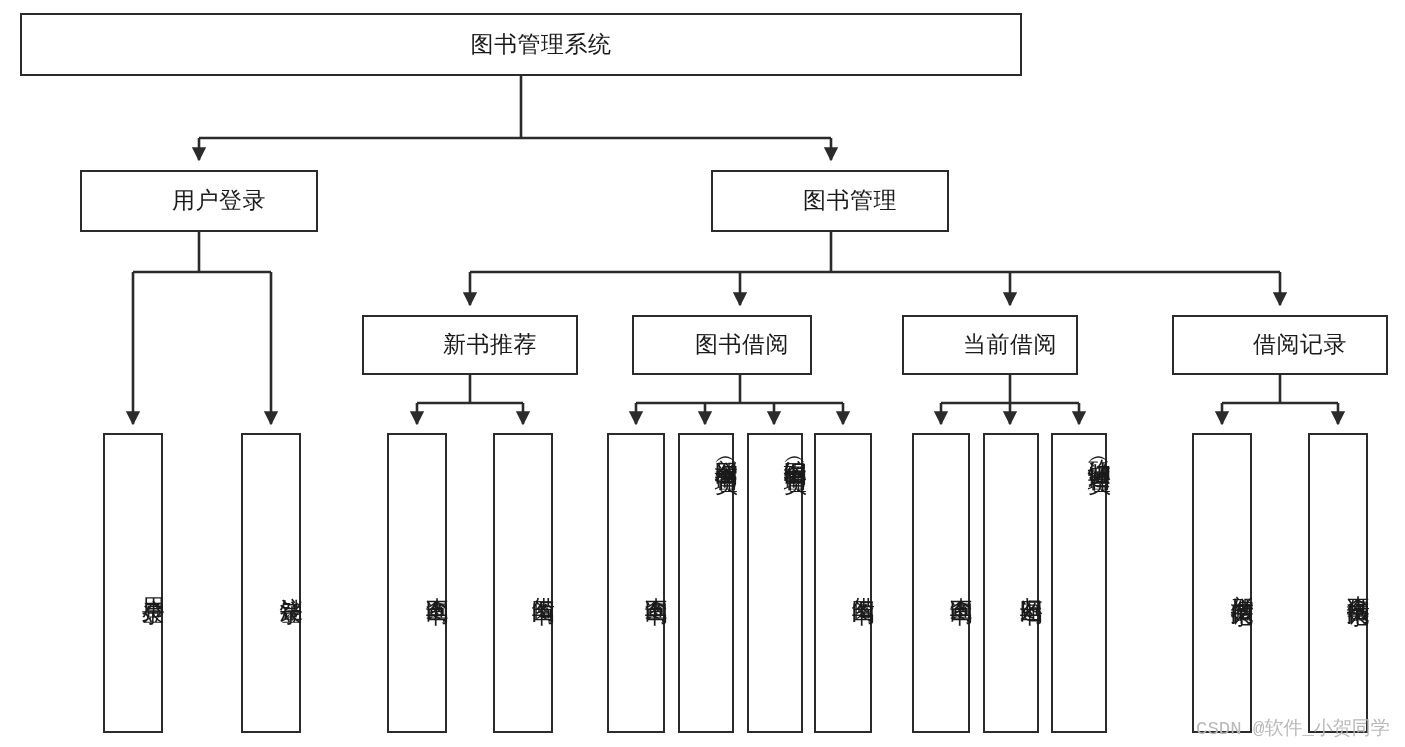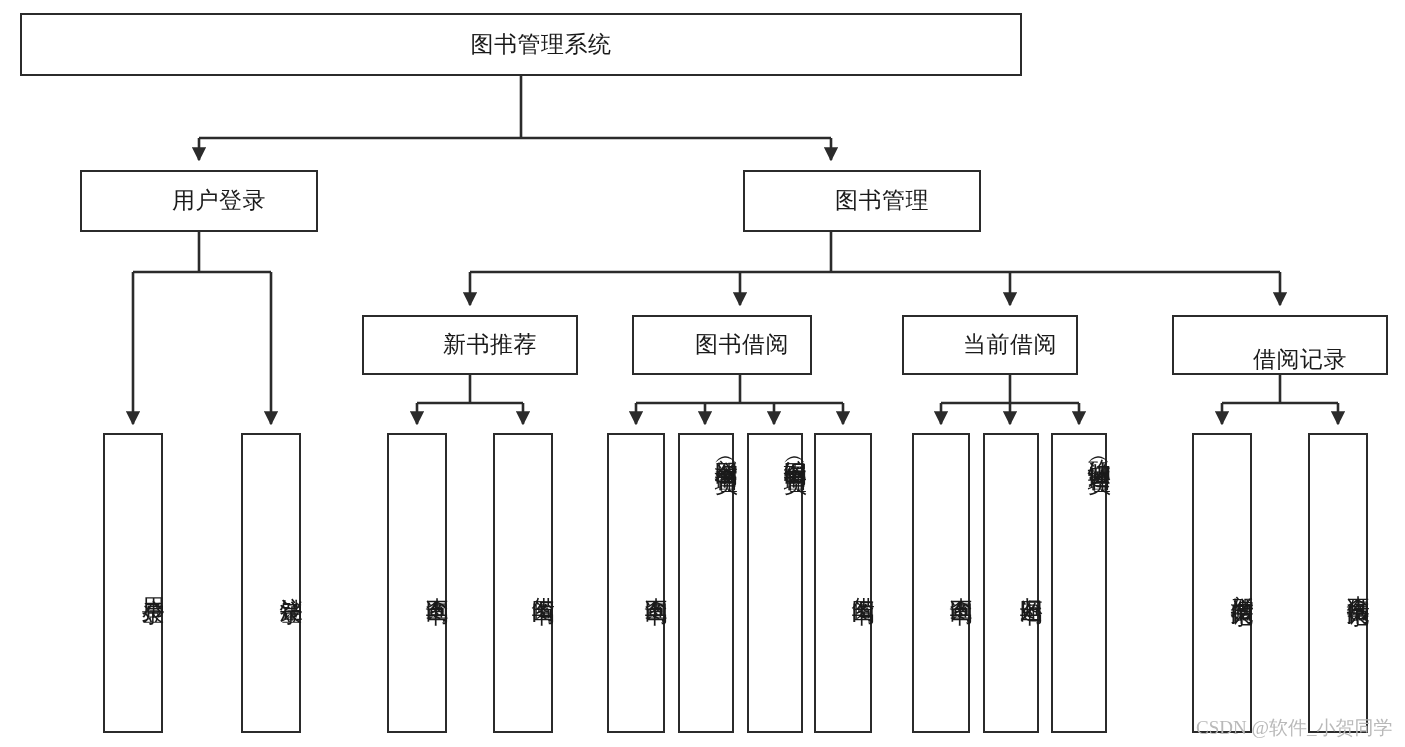--- a/index.html
+++ b/index.html
@@ -59,21 +59,21 @@
     font-size: 23px;
     line-height: 1.28;
     letter-spacing: 2px;
     white-space: nowrap;
   }
   .watermark {
     position: absolute;
     color: #b9b9b9;
     font-size: 19px;
     white-space: nowrap;
-    font-family: Liberation Serif, serif;
+    font-family: Liberation Mono, monospace;
   }
 </style>
 </head>
 <body>
 
 <div id="diagram-root">
 
   <svg class="layer" viewBox="0 0 1405 747" xmlns="http://www.w3.org/2000/svg">
     <defs>
       <marker id="arrow" viewBox="0 0 10 10" refX="9" refY="5" markerWidth="5.5" markerHeight="5.5" orient="auto-start-reverse">
@@ -125,37 +125,37 @@
   </svg>
 
   <div class="node-box" style="left:20px; top:13px; width:1002px; height:63px;">
     <span class="node-label">图书管理系统</span>
   </div>
 
   <div class="node-box" style="left:80px; top:170px; width:238px; height:62px;">
     <span class="node-label">用户登录</span>
   </div>
 
-  <div class="node-box" style="left:711px; top:170px; width:238px; height:62px;margin-left:32px;">
+  <div class="node-box" style="left:711px; top:170px; width:238px; height:62px;">
     <span class="node-label">图书管理</span>
   </div>
 
   <div class="node-box" style="left:362px; top:315px; width:216px; height:60px;">
     <span class="node-label">新书推荐</span>
   </div>
 
   <div class="node-box" style="left:632px; top:315px; width:180px; height:60px;">
     <span class="node-label">图书借阅</span>
   </div>
 
   <div class="node-box" style="left:902px; top:315px; width:176px; height:60px;">
     <span class="node-label">当前借阅</span>
   </div>
 
-  <div class="node-box" style="left:1172px; top:315px; width:216px; height:60px;align-items:flex-end;">
+  <div class="node-box" style="left:1172px; top:315px; width:216px; height:60px;">
     <span class="node-label">借阅记录</span>
   </div>
 
   <div class="node-box vertical centered" style="left:103px; top:433px; width:60px; height:300px;">
     <span class="node-label vertical">用户登录</span>
   </div>
 
   <div class="node-box vertical centered" style="left:241px; top:433px; width:60px; height:300px;">
     <span class="node-label vertical">注销登录</span>
   </div>

